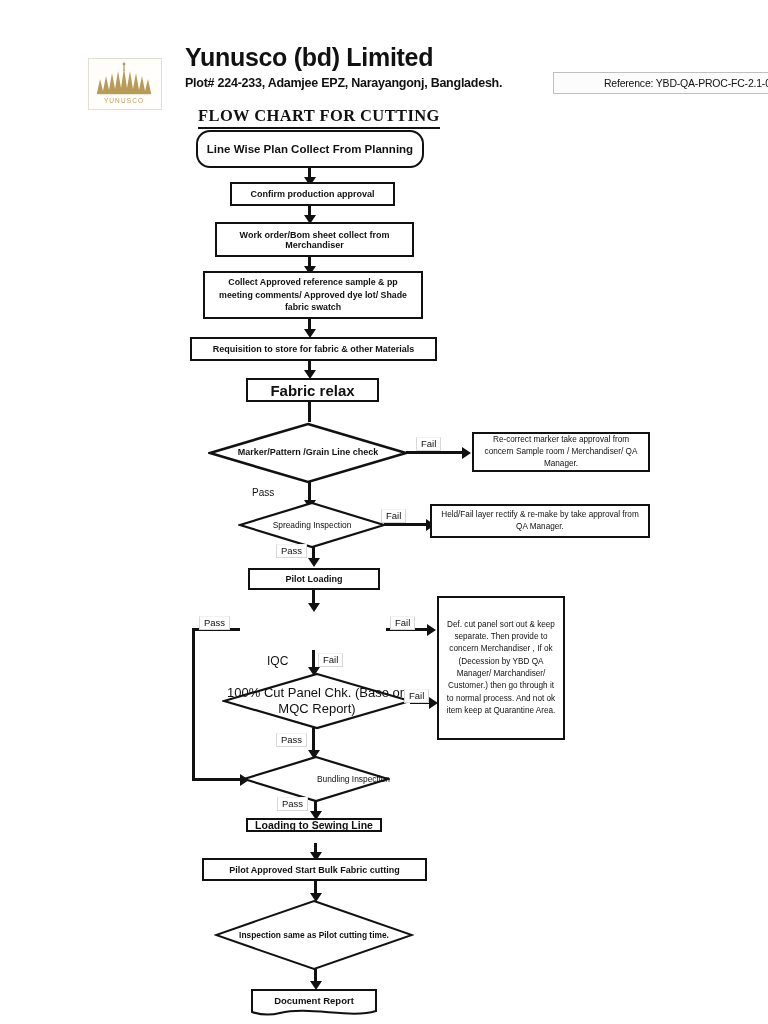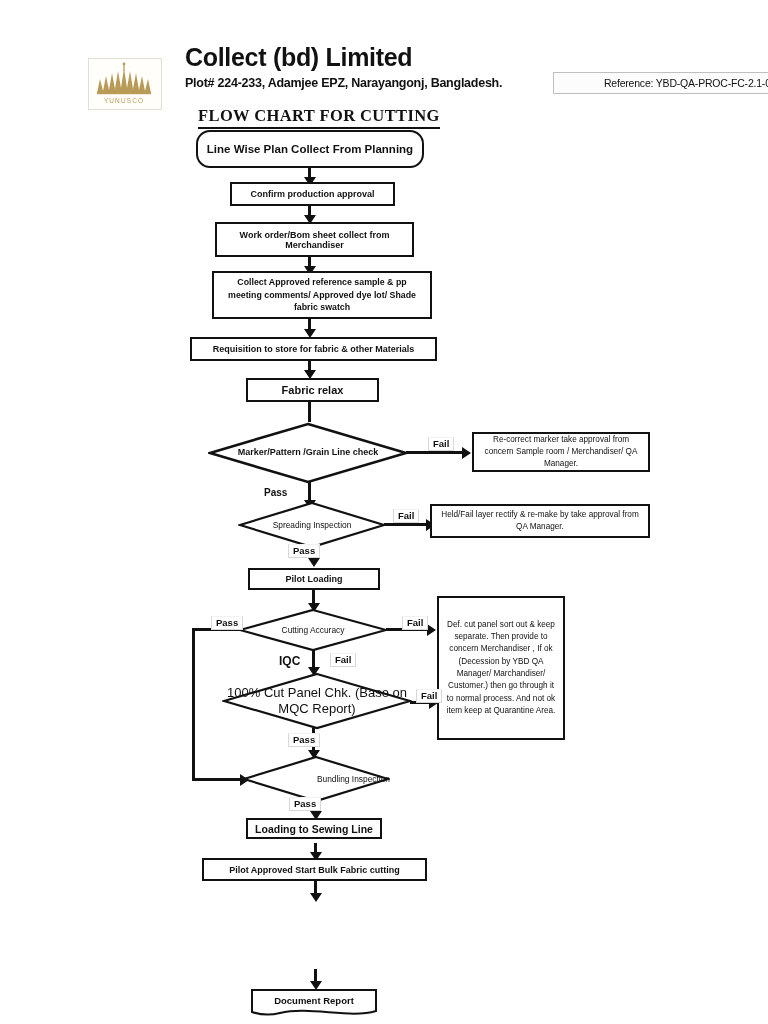--- a/index.html
+++ b/index.html
@@ -151,28 +151,27 @@
     width: 0; height: 0;
     border-top: 6px solid transparent;
     border-bottom: 6px solid transparent;
     border-left: 9px solid #111111;
   }
 
   
   .elabel {
     position: absolute;
     font-size: 9.5px;
-    font-weight: bold;
+    font-weight: normal;
     background: #ffffff;
     padding: 1px 4px 1px 4px;
     border: 1px solid #d8d8d8;
     border-top-color: #f2f2f2;
     white-space: nowrap;
     line-height: 1.1;
-    margin-left: 12px;
   }
   .elabel.plain {
     border: none;
     background: transparent;
     padding: 0;
   }
 
   
   .docshape {
     position: absolute;
@@ -199,21 +198,21 @@
       <g fill="#b89b57">
         <rect x="34.4" y="6" width="1.2" height="6"></rect>
         <circle cx="35" cy="5" r="1.4"></circle>
         <path d="M8 34 L11 20 L14 32 L17 17 L20 31 L23 14 L26 30 L29 12 L32 29 L35 9 L38 29 L41 12 L44 30 L47 14 L50 31 L53 17 L56 32 L59 20 L62 34 Z"></path>
         <rect x="8" y="33" width="54" height="2.2"></rect>
       </g>
       <text x="35" y="44" fill="#b89b57" font-family="Liberation Sans, sans-serif" font-size="6.5" letter-spacing="1.1" text-anchor="middle">YUNUSCO</text>
     </svg>
   </div>
 
-  <div id="company-name">Collect (bd) Limited</div>
+  <div id="company-name">Yunusco (bd) Limited</div>
   <div id="company-address">Plot# 224-233, Adamjee EPZ, Narayangonj, Bangladesh.</div>
   <div id="reference-box">Reference: YBD-QA-PROC-FC-2.1-002</div>
   <div id="chart-title">FLOW CHART FOR CUTTING</div>
 
   <div class="node terminator" style="left:196px; top:130px; width:228px; height:38px; font-size:11.5px;">
     <span>Line Wise Plan Collect From Planning</span>
   </div>
   <div class="vline" style="left:308px; top:168px; height:13px;"></div>
   <div class="arrow-down" style="left:303.5px; top:177px;"></div>
 
@@ -222,33 +221,33 @@
   </div>
   <div class="vline" style="left:308px; top:206px; height:13px;"></div>
   <div class="arrow-down" style="left:303.5px; top:215px;"></div>
 
   <div class="node proc" style="left:215px; top:222px; width:199px; height:35px; font-size:9px; padding:0 6px;">
     <span>Work order/Bom sheet collect from Merchandiser</span>
   </div>
   <div class="vline" style="left:308px; top:257px; height:13px;"></div>
   <div class="arrow-down" style="left:303.5px; top:266px;"></div>
 
-  <div class="node proc" style="left:203px; top:271px; width:220px; height:48px; font-size:8.8px; padding:0 8px; line-height:1.45;margin-left:9px;">
+  <div class="node proc" style="left:203px; top:271px; width:220px; height:48px; font-size:8.8px; padding:0 8px; line-height:1.45;">
     <span>Collect Approved reference sample &amp; pp meeting comments/ Approved dye lot/ Shade fabric swatch</span>
   </div>
   <div class="vline" style="left:308px; top:319px; height:14px;"></div>
   <div class="arrow-down" style="left:303.5px; top:329px;"></div>
 
   <div class="node proc" style="left:190px; top:337px; width:247px; height:24px; font-size:9px;">
     <span>Requisition to store for fabric &amp; other Materials</span>
   </div>
   <div class="vline" style="left:308px; top:361px; height:13px;"></div>
   <div class="arrow-down" style="left:303.5px; top:370px;"></div>
 
-  <div class="node proc" style="left:246px; top:378px; width:133px; height:24px; font-size:11px;">
+  <div class="node proc" style="left:246px; top:378px; width:133px; height:24px; font-size:15px;">
     <span>Fabric relax</span>
   </div>
   <div class="vline" style="left:308px; top:402px; height:20px;"></div>
 
   <div class="diamond" style="left:208px; top:422px; width:200px; height:62px;">
     <svg width="200" height="62" viewBox="0 0 200 62" aria-hidden="true">
       <polygon points="100,2 198,31 100,60 2,31" fill="#ffffff" stroke="#111111" stroke-width="2.6"></polygon>
     </svg>
     <div class="dlabel" style="font-size:9px; font-weight:bold;">
       <span>Marker/Pattern /Grain Line check</span>
@@ -287,28 +286,20 @@
   <div class="node proc" style="left:248px; top:568px; width:132px; height:22px; font-size:9px;">
     <span>Pilot Loading</span>
   </div>
   <div class="vline" style="left:312px; top:590px; height:16px;"></div>
   <div class="arrow-down" style="left:307.5px; top:603px;"></div>
 
   <div class="node note heavy" style="left:437px; top:596px; width:128px; height:144px; font-size:8.2px; padding:0 6px; line-height:1.5;">
     <span>Def. cut panel sort out &amp; keep separate. Then provide to concern Merchandiser , If ok (Decession by YBD QA Manager/ Marchandiser/ Customer.) then go through it to normal process. And not ok item keep at Quarantine  Area.</span>
   </div>
 
-  <div class="diamond" style="left:238px; top:608px; width:150px; height:44px;">
-    <svg width="150" height="44" viewBox="0 0 150 44" aria-hidden="true">
-      <polygon points="75,2 148,22 75,42 2,22" fill="#ffffff" stroke="#111111" stroke-width="2.2"></polygon>
-    </svg>
-    <div class="dlabel" style="font-size:8.4px;">
-      <span>Cutting Accuracy</span>
-    </div>
-  </div>
 
   <div class="hline" style="left:386px; top:628px; width:43px;"></div>
   <div class="arrow-right" style="left:427px; top:623.5px;"></div>
   <div class="elabel" style="left:390px; top:616px;">Fail</div>
 
   <div class="hline" style="left:192px; top:628px; width:48px;"></div>
   <div class="vline" style="left:192px; top:628px; height:153px;"></div>
   <div class="hline" style="left:192px; top:778px; width:50px;"></div>
   <div class="arrow-right" style="left:240px; top:773.5px;"></div>
   <div class="elabel" style="left:199px; top:616px;">Pass</div>
@@ -338,32 +329,40 @@
       <polygon points="74,2 146,24 74,46 2,24" fill="#ffffff" stroke="#111111" stroke-width="2.2"></polygon>
     </svg>
     <div class="dlabel" style="font-size:8.4px;justify-content:flex-end;">
       <span>Bundling Inspection</span>
     </div>
   </div>
   <div class="vline" style="left:314px; top:801px; height:14px;"></div>
   <div class="arrow-down" style="left:309.5px; top:811px;"></div>
   <div class="elabel" style="left:277px; top:797px;">Pass</div>
 
-  <div class="node proc" style="left:246px; top:818px; width:136px; height:21px; font-size:10.5px;">
+  <div class="node proc" style="left:246px; top:818px; width:136px; height:14px; font-size:10.5px;">
     <span>Loading to Sewing Line</span>
   </div>
   <div class="vline" style="left:314px; top:843px; height:13px;"></div>
   <div class="arrow-down" style="left:309.5px; top:852px;"></div>
 
   <div class="node proc" style="left:202px; top:858px; width:225px; height:23px; font-size:9px;">
     <span>Pilot Approved Start Bulk Fabric cutting</span>
   </div>
   <div class="vline" style="left:314px; top:881px; height:15px;"></div>
   <div class="arrow-down" style="left:309.5px; top:893px;"></div>
 
+  <div class="diamond" style="left:214px; top:899px; width:200px; height:72px;">
+    <svg width="200" height="72" viewBox="0 0 200 72" aria-hidden="true">
+      <polygon points="100,2 198,36 100,70 2,36" fill="#ffffff" stroke="#111111" stroke-width="2"></polygon>
+    </svg>
+    <div class="dlabel" style="font-size:8.4px; font-weight:bold;">
+      <span>Inspection same as Pilot cutting time.</span>
+    </div>
+  </div>
   <div class="vline" style="left:314px; top:969px; height:15px;"></div>
   <div class="arrow-down" style="left:309.5px; top:981px;"></div>
 
   <div class="docshape" style="left:250px; top:988px; width:128px; height:30px;">
     <svg width="128" height="30" viewBox="0 0 128 30" aria-hidden="true">
       <path d="M2,2 L126,2 L126,23 C100,31 60,18 30,25 C18,28 8,26 2,24 Z" fill="#ffffff" stroke="#111111" stroke-width="2"></path>
     </svg>
     <div class="dtext" style="font-size:9.5px;">
       <span>Document Report</span>
     </div>

